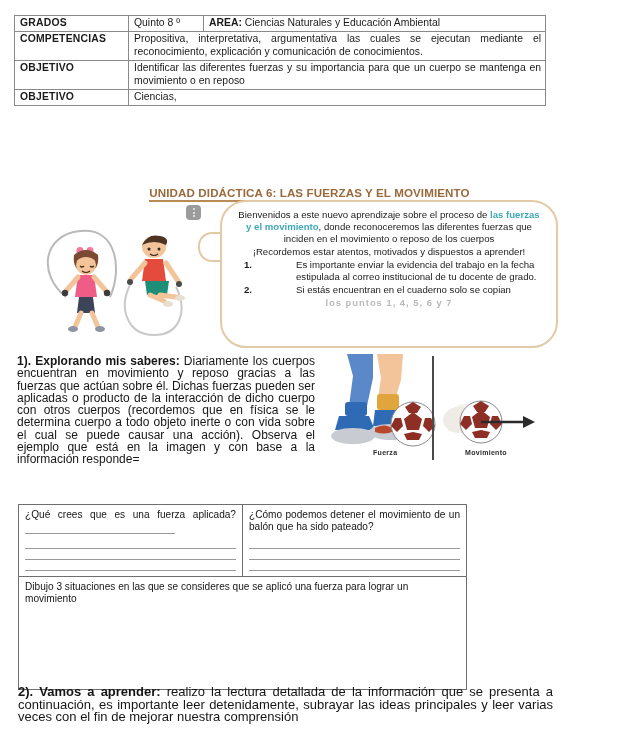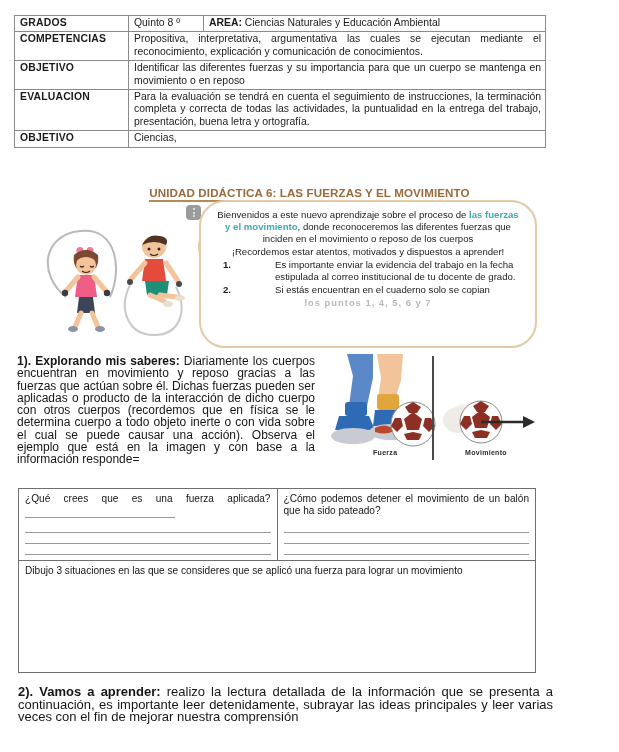--- a/index.html
+++ b/index.html
@@ -53,21 +53,21 @@
     letter-spacing: .1px;
   }
   .unit-title span {
     border-bottom: 2px solid #b98a55;
     padding-bottom: 1px;
   }
 
   
   .bubble {
     position: absolute;
-    left: 199px; top: 200px;
+    left: 220px; top: 200px;
     width: 338px; height: 148px;
     border: 2px solid #e3caa6;
     border-radius: 26px;
     background: #ffffff;
     overflow: hidden;
   }
   .bubble-tail {
     position: absolute;
     left: 198px; top: 232px;
     width: 22px; height: 30px;
@@ -159,22 +159,22 @@
     font-weight: bold;
     color: #2a2a2a;
     letter-spacing: .3px;
   }
   .cap-fuerza { left: 48px; top: 97px; }
   .cap-mov { left: 140px; top: 97px; }
 
   
   .work-table {
     position: absolute;
-    left: 18px; top: 488px;
-    width: 518px;
+    left: 18px; top: 504px;
+    width: 449px;
     border-collapse: collapse;
     table-layout: fixed;
   }
   .work-table td {
     border: 1px solid #6f6f6f;
     vertical-align: top;
     padding: 4px 6px 5px 6px;
     font-size: 10.1px;
     line-height: 12.4px;
     color: #161616;
@@ -220,24 +220,20 @@
       <td class="plan-grade">Quinto 8 º</td>
       <td class="plan-area"><b><span>AREA</span>:</b> <span>Ciencias Naturales y Educación Ambiental</span></td>
     </tr>
     <tr>
       <td class="plan-label">COMPETENCIAS</td>
       <td class="plan-body" colspan="2">Propositiva, interpretativa, argumentativa las cuales se ejecutan mediante el reconocimiento, explicación y comunicación de conocimientos.</td>
     </tr>
     <tr>
       <td class="plan-label">OBJETIVO</td>
       <td class="plan-body" colspan="2">Identificar las diferentes fuerzas y su importancia para que un cuerpo se mantenga en movimiento o en reposo</td>
-    </tr>
-    <tr>
-      <td class="plan-label">EVALUACION</td>
-      <td class="plan-body" colspan="2">Para la evaluación se tendrá en cuenta el seguimiento de instrucciones, la terminación completa y correcta de todas las actividades, la puntualidad en la entrega del trabajo, presentación, buena letra y ortografía.</td>
     </tr>
     <tr>
       <td class="plan-label">OBJETIVO</td>
       <td class="plan-body" colspan="2">Ciencias,</td>
     </tr>
   </tbody>
     </table>
 
   <div class="unit-title">
     <span>UNIDAD DIDÁCTICA 6: LAS FUERZAS Y EL MOVIMIENTO</span>

